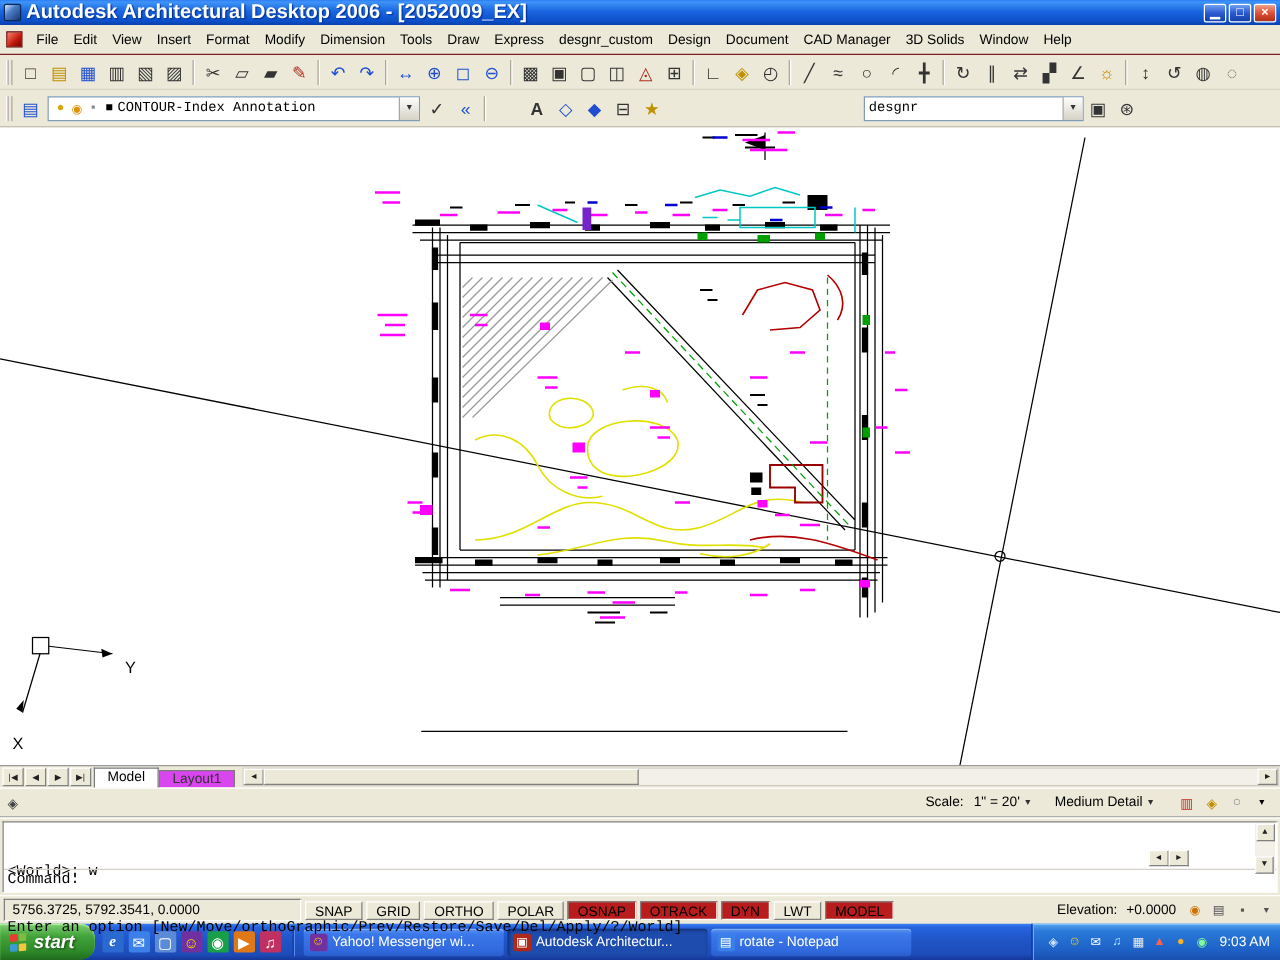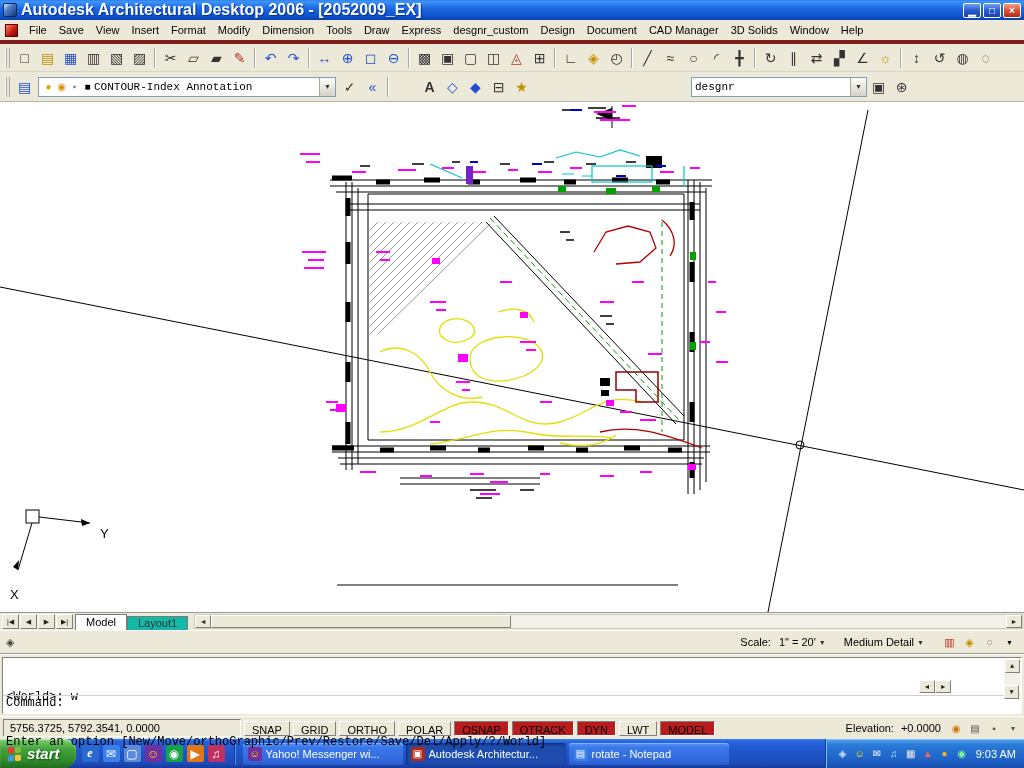--- a/index.html
+++ b/index.html
@@ -15,21 +15,21 @@
   .title-text { color:#fff; font-weight:bold; font-size:16px; text-shadow:1px 1px 1px #00309a; flex:1;
     white-space:nowrap; overflow:hidden; }
   .win-btns { display:flex; gap:2px; }
   .wbtn { width:18px; height:15px; display:flex; align-items:center; justify-content:center;
     color:#fff; font-size:10px; font-weight:bold; border-radius:2px; border:1px solid #fff;
     background:linear-gradient(180deg,#6f9ef0,#2a5ad0 50%,#1740a8); }
   .wbtn.close { background:linear-gradient(180deg,#f0a088,#dd5038 50%,#b03018); }
 
   
   .menubar { height:24px; display:flex; align-items:center; background:#ece9d8; padding-left:2px;
-    border-bottom:4px solid #7f1d1d; }
+    border-bottom:1px solid #7f1d1d; }
   .menu-ico { width:13px; height:13px; margin:0 5px 0 3px;
     background:linear-gradient(135deg,#ff8070,#c01808 60%,#700800); border:1px solid #600; }
   .menu-item { padding:0 6px; height:20px; line-height:20px; color:#000; cursor:default; }
 
   
   .toolbar { display:flex; align-items:center; background:#ece9d8; }
   .tb1 { height:28px; padding:1px 2px; border-bottom:1px solid #d8d4c8; }
   .tb2 { height:30px; padding:2px 2px; border-bottom:1px solid #b8b4a8; }
   .grip { width:5px; height:20px; margin:0 3px; border-left:2px ridge #fff; border-right:1px solid #aca899; }
   .tb-btn { width:23px; height:23px; display:flex; align-items:center; justify-content:center;
@@ -49,21 +49,21 @@
   .drawing { height:510px; background:#fff; position:relative; overflow:hidden; }
   .drawing svg { position:absolute; left:0; top:0; }
 
   
   .tabrow { height:18px; display:flex; align-items:flex-end; background:#ece9d8; border-top:1px solid #9a9a9a; }
   .tabnav { display:flex; align-items:center; height:100%; padding:0 2px; gap:1px; }
   .tabnav-btn { width:17px; height:15px; font-size:7px; display:flex; align-items:center; justify-content:center;
     color:#222; background:#ece9d8; border:1px solid; border-color:#fff #808080 #808080 #fff; }
   .tab { height:16px; line-height:15px; padding:0 10px; font-size:11px; border:1px solid #7a7a7a; border-bottom:none; }
   .tab.active { background:#fff; position:relative; z-index:2; }
-  .tab.inactive { background:#14b8a6; height:14px; line-height:13px; color:#333; }
+  .tab.inactive { background:#d946ef; height:14px; line-height:13px; color:#333; }
   .hscroll { flex:1; height:15px; margin:0 1px 1px 6px; background:#f2f0e8; border:1px solid #d0ccc0;
     display:flex; align-items:stretch; }
   .hs-btn { width:16px; font-size:7px; display:flex; align-items:center; justify-content:center;
     background:#ece9d8; border:1px solid; border-color:#fff #808080 #808080 #fff; color:#222; }
   .hs-thumb { width:300px; background:#ece9d8; border:1px solid; border-color:#fff #808080 #808080 #fff; }
   .hs-track { flex:1; }
 
   
   .scalerow { height:24px; display:flex; align-items:center; background:#ece9d8;
     border-top:1px solid #fff; border-bottom:1px solid #9a9a9a; padding:0 6px; }
@@ -150,21 +150,21 @@
     <span class="win-btns">
       <span class="wbtn">▁</span>
       <span class="wbtn">□</span>
       <span class="wbtn close">×</span>
     </span>
   </div>
 
   <div class="menubar">
     <span class="menu-ico"></span>
     <span class="menu-item">File</span>
-    <span class="menu-item">Save</span>
+    <span class="menu-item">Edit</span>
     <span class="menu-item">View</span>
     <span class="menu-item">Insert</span>
     <span class="menu-item">Format</span>
     <span class="menu-item">Modify</span>
     <span class="menu-item">Dimension</span>
     <span class="menu-item">Tools</span>
     <span class="menu-item">Draw</span>
     <span class="menu-item">Express</span>
     <span class="menu-item">desgnr_custom</span>
     <span class="menu-item">Design</span>

